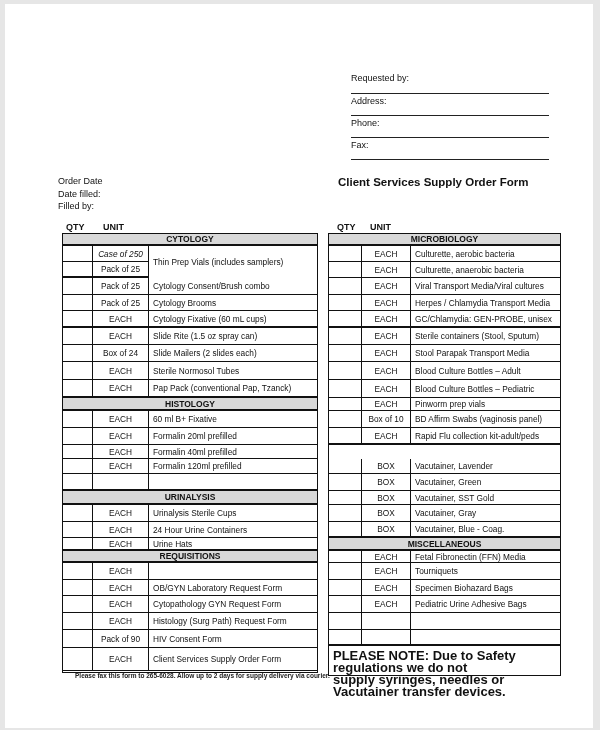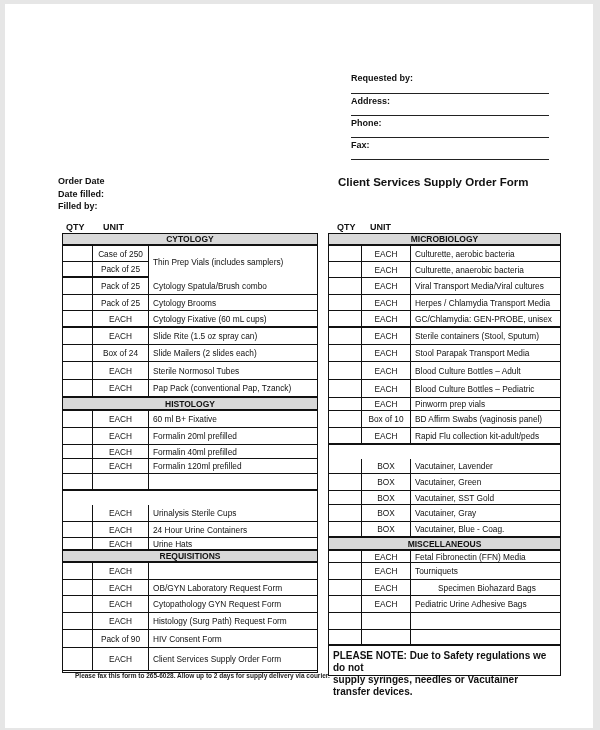--- a/index.html
+++ b/index.html
@@ -1,34 +1,34 @@
 <!DOCTYPE html>
 <html><head>
 <meta charset="utf-8">
 <style>
   html, body { margin:0; padding:0; }
   body { width:600px; height:730px; background:#e6e6e6; position:relative; overflow:hidden;
          font-family:"Liberation Sans", sans-serif; color:#111; }
   .page { position:absolute; left:5px; top:4px; width:588px; height:724px; background:#fff; }
-  .abs { position:absolute;font-weight:bold; }
+  .abs { position:absolute; }
   .lbl { font-size:9px; white-space:nowrap; }
   .rule { position:absolute; height:0; border-top:1.3px solid #222; }
   .title { font-size:11.5px; font-weight:bold; white-space:nowrap; }
   .colhead { font-size:9px; font-weight:bold; }
   .tbl { position:absolute; border:1.5px solid #111; box-sizing:border-box; }
   .row { position:absolute; left:0; right:0; border-bottom:1px solid #111; box-sizing:border-box; }
   .row.thick { border-bottom:2px solid #111; }
   .sec { background:#d9d9d9; text-align:center; font-size:8.5px; font-weight:bold;
          display:flex; align-items:center; justify-content:center; }
   .cell { position:absolute; top:0; bottom:0; display:flex; align-items:center; font-size:8.3px;
           box-sizing:border-box; white-space:nowrap; overflow:hidden; }
   .c-qty { left:0; border-right:1.5px solid #111; }
   .c-unit { justify-content:center; border-right:1.5px solid #111; }
   .c-desc { padding-left:4px; }
-  .note { font-size:10px; font-weight:bold; padding:3px 4px; line-height:12px; }
+  .note { font-size:13px; font-weight:bold; padding:3px 4px; line-height:12px; }
   .footer { font-size:6.5px; font-weight:bold; color:#222; white-space:nowrap; }
 </style>
 </head>
 <body>
 
 <div class="page">
 
   <div class="abs lbl" style="left:346px;top:69px;">Requested by:</div>
   <div class="rule" style="left:346px;top:89px;width:198px;"></div>
   <div class="abs lbl" style="left:346px;top:92px;">Address:</div>
@@ -46,31 +46,31 @@
 
   <div class="abs colhead" style="left:61px;top:218px;">QTY</div>
   <div class="abs colhead" style="left:98px;top:218px;">UNIT</div>
   <div class="abs colhead" style="left:332px;top:218px;">QTY</div>
   <div class="abs colhead" style="left:365px;top:218px;">UNIT</div>
 
   <div class="tbl" style="left:57px;top:229px;width:256px;height:440px;" id="ltbl">
       <div class="row sec thick" style="top: 0px; height: 12px;">CYTOLOGY</div>
       <div class="row" style="top: 12px; height: 16px;">
         <div class="cell c-qty" style="width: 30px;"></div>
-        <div class="cell c-unit" style="left: 30px; width: 56px;">Case of 250</div>
+        <div class="cell c-unit" style="left: 30px; width: 56px; font-style: italic;">Case of 250</div>
         <div class="cell c-desc" style="left: 86px; right: 0px; height: 32px; bottom: auto; z-index: 2; background: rgb(255, 255, 255); border-top: 0px;">Thin Prep Vials (includes samplers)</div>
       </div>
       <div class="row thick" style="top: 28px; height: 16px;">
         <div class="cell c-qty" style="width: 30px;"></div>
         <div class="cell c-unit" style="left: 30px; width: 56px;">Pack of 25</div>
       </div>
       <div class="row" style="top: 44px; height: 17px;">
         <div class="cell c-qty" style="width: 30px;"></div>
         <div class="cell c-unit" style="left: 30px; width: 56px;">Pack of 25</div>
-        <div class="cell c-desc" style="left: 86px; right: 0px;">Cytology Spatula/Brush combo</div>
+        <div class="cell c-desc" style="left: 86px; right: 0px;">Cytology Consent/Brush combo</div>
       </div>
       <div class="row" style="top: 61px; height: 16px;">
         <div class="cell c-qty" style="width: 30px;"></div>
         <div class="cell c-unit" style="left: 30px; width: 56px;">Pack of 25</div>
         <div class="cell c-desc" style="left: 86px; right: 0px;">Cytology Brooms</div>
       </div>
       <div class="row thick" style="top: 77px; height: 17px;">
         <div class="cell c-qty" style="width: 30px;"></div>
         <div class="cell c-unit" style="left: 30px; width: 56px;">EACH</div>
         <div class="cell c-desc" style="left: 86px; right: 0px;">Cytology Fixative (60 mL cups)</div>
@@ -114,20 +114,21 @@
       <div class="row" style="top: 225px; height: 15px;">
         <div class="cell c-qty" style="width: 30px;"></div>
         <div class="cell c-unit" style="left: 30px; width: 56px;">EACH</div>
         <div class="cell c-desc" style="left: 86px; right: 0px;">Formalin 120ml prefilled</div>
       </div>
       <div class="row thick" style="top: 240px; height: 17px;">
         <div class="cell c-qty" style="width: 30px;"></div>
         <div class="cell c-unit" style="left: 30px; width: 56px;"></div>
         <div class="cell c-desc" style="left: 86px; right: 0px;"></div>
       </div>
+      <div class="row sec thick" style="top: 257px; height: 14px;">URINALYSIS</div>
       <div class="row" style="top: 271px; height: 17px;">
         <div class="cell c-qty" style="width: 30px;"></div>
         <div class="cell c-unit" style="left: 30px; width: 56px;">EACH</div>
         <div class="cell c-desc" style="left: 86px; right: 0px;">Urinalysis Sterile Cups</div>
       </div>
       <div class="row" style="top: 288px; height: 16px;">
         <div class="cell c-qty" style="width: 30px;"></div>
         <div class="cell c-unit" style="left: 30px; width: 56px;">EACH</div>
         <div class="cell c-desc" style="left: 86px; right: 0px;">24 Hour Urine Containers</div>
       </div>
@@ -263,21 +264,21 @@
         <div class="cell c-desc" style="left: 82px; right: 0px;">Fetal Fibronectin (FFN) Media</div>
       </div>
       <div class="row" style="top: 329px; height: 17px;">
         <div class="cell c-qty" style="width: 33px;"></div>
         <div class="cell c-unit" style="left: 33px; width: 49px;">EACH</div>
         <div class="cell c-desc" style="left: 82px; right: 0px;">Tourniquets</div>
       </div>
       <div class="row" style="top: 346px; height: 16px;">
         <div class="cell c-qty" style="width: 33px;"></div>
         <div class="cell c-unit" style="left: 33px; width: 49px;">EACH</div>
-        <div class="cell c-desc" style="left: 82px; right: 0px; margin-left: 23px;">Specimen Biohazard Bags</div>
+        <div class="cell c-desc" style="left: 82px; right: 0px;">Specimen Biohazard Bags</div>
       </div>
       <div class="row" style="top: 362px; height: 17px;">
         <div class="cell c-qty" style="width: 33px;"></div>
         <div class="cell c-unit" style="left: 33px; width: 49px;">EACH</div>
         <div class="cell c-desc" style="left: 82px; right: 0px;">Pediatric Urine Adhesive Bags</div>
       </div>
       <div class="row" style="top: 379px; height: 17px;">
         <div class="cell c-qty" style="width: 33px;"></div>
         <div class="cell c-unit" style="left: 33px; width: 49px;"></div>
         <div class="cell c-desc" style="left: 82px; right: 0px;"></div>

